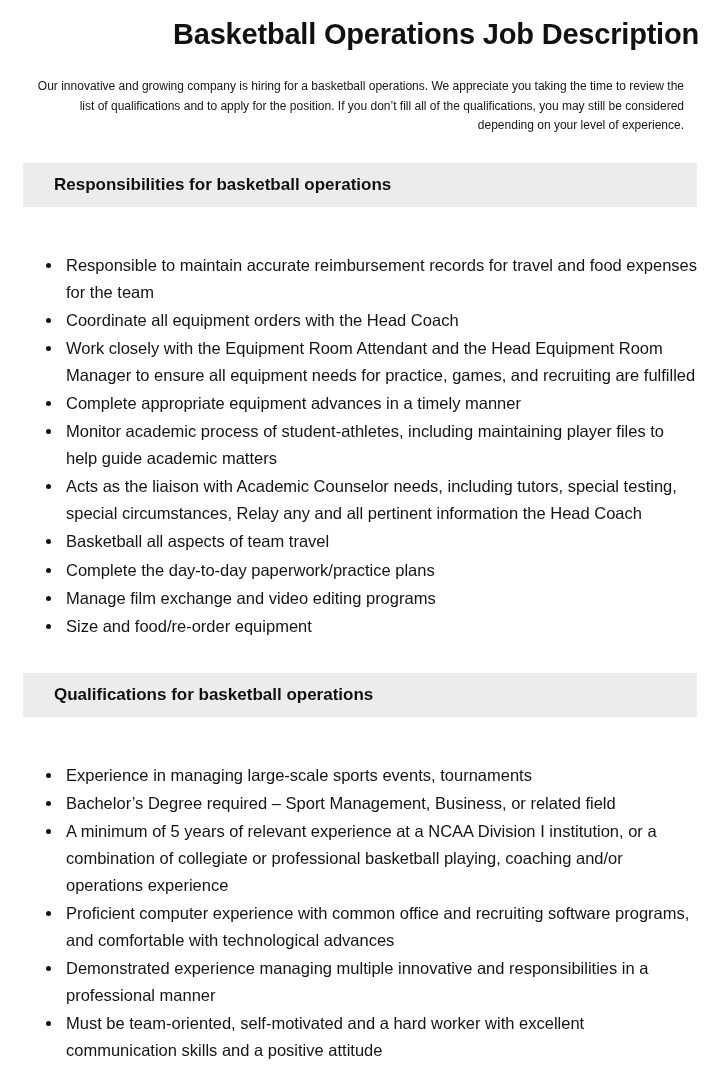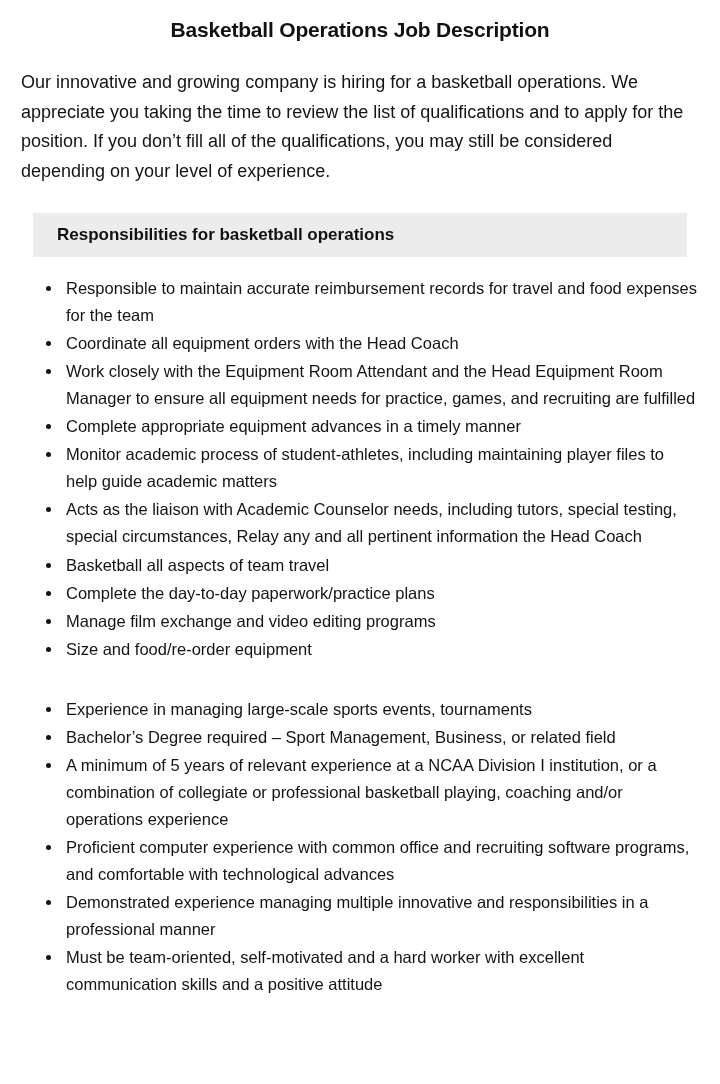--- a/index.html
+++ b/index.html
@@ -13,42 +13,43 @@
     color: #141414;
     -webkit-font-smoothing: antialiased;
   }
   .page {
     width: 720px;
     min-height: 1084px;
     box-sizing: border-box;
     padding: 6px 21px 24px 21px;
   }
   h1.doc-title {
-    text-align: center;
-    font-size: 21px;
+    text-align: right;
+    font-size: 29px;
     font-weight: 700;
     letter-spacing: -0.2px;
     margin: 12px 0 26px 0;
     color: #111111;
   }
   p.intro {
-    font-size: 18px;
+    font-size: 12px;
     line-height: 1.64;
     margin: 0 15px 27px 0;
+    text-align: right;
   }
   .section-header {
     background: #ececec;
     font-weight: 700;
     font-size: 17px;
-    padding: 12px 24px;
-    margin: 12px;
+    padding: 12px 31px;
+    margin: 2px;
     color: #111111;
   }
   ul.bullet-list {
-    margin: 18px 0 33px 0;
+    margin: 45px 0 33px 0;
     padding-left: 42px;
     font-size: 16.5px;
     line-height: 1.64;
   }
   ul.bullet-list li {
     margin: 0 0 1px 0;
     padding-left: 3px;
   }
   ul.bullet-list.last {
     margin-bottom: 10px;
@@ -73,20 +74,21 @@
         <li>Monitor academic process of student-athletes, including maintaining player files to help guide academic matters</li>
         <li>Acts as the liaison with Academic Counselor needs, including tutors, special testing, special circumstances, Relay any and all pertinent information the Head Coach</li>
         <li>Basketball all aspects of team travel</li>
         <li>Complete the day-to-day paperwork/practice plans</li>
         <li>Manage film exchange and video editing programs</li>
         <li>Size and food/re-order equipment</li>
       </ul>
   </section>
 
   <section>
+    <div class="section-header">Qualifications for basketball operations</div>
     <ul class="bullet-list last">
         <li>Experience in managing large-scale sports events, tournaments</li>
         <li>Bachelor’s Degree required – Sport Management, Business, or related field</li>
         <li>A minimum of 5 years of relevant experience at a NCAA Division I institution, or a combination of collegiate or professional basketball playing, coaching and/or operations experience</li>
         <li>Proficient computer experience with common office and recruiting software programs, and comfortable with technological advances</li>
         <li>Demonstrated experience managing multiple innovative and responsibilities in a professional manner</li>
         <li>Must be team-oriented, self-motivated and a hard worker with excellent communication skills and a positive attitude</li>
       </ul>
   </section>
 

